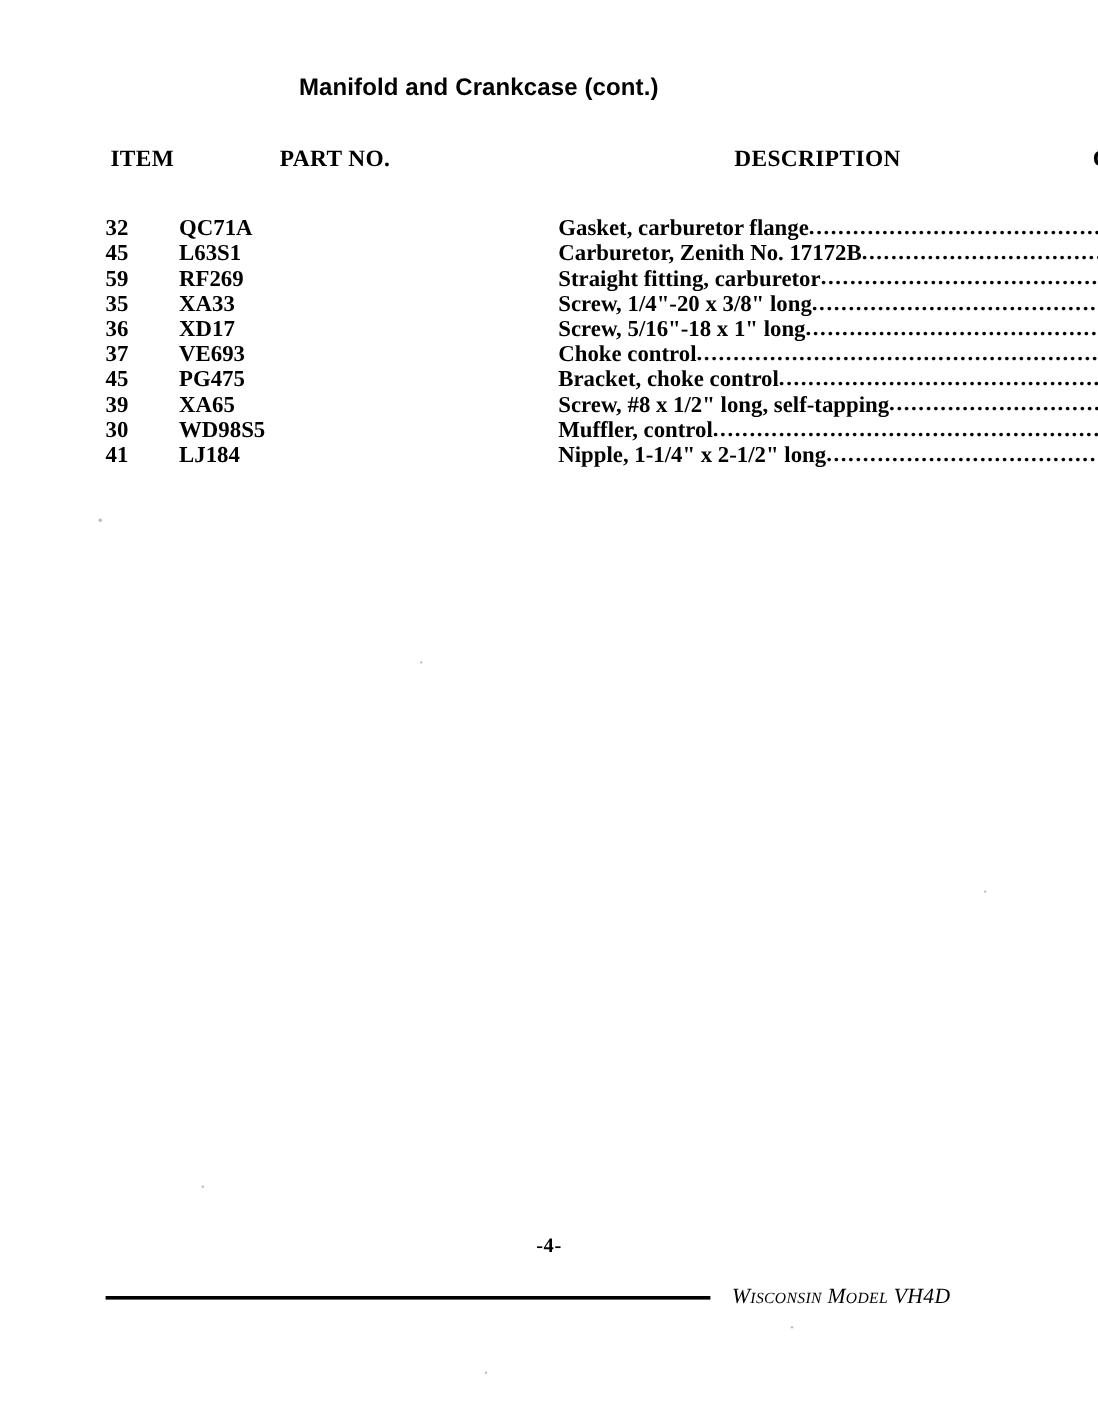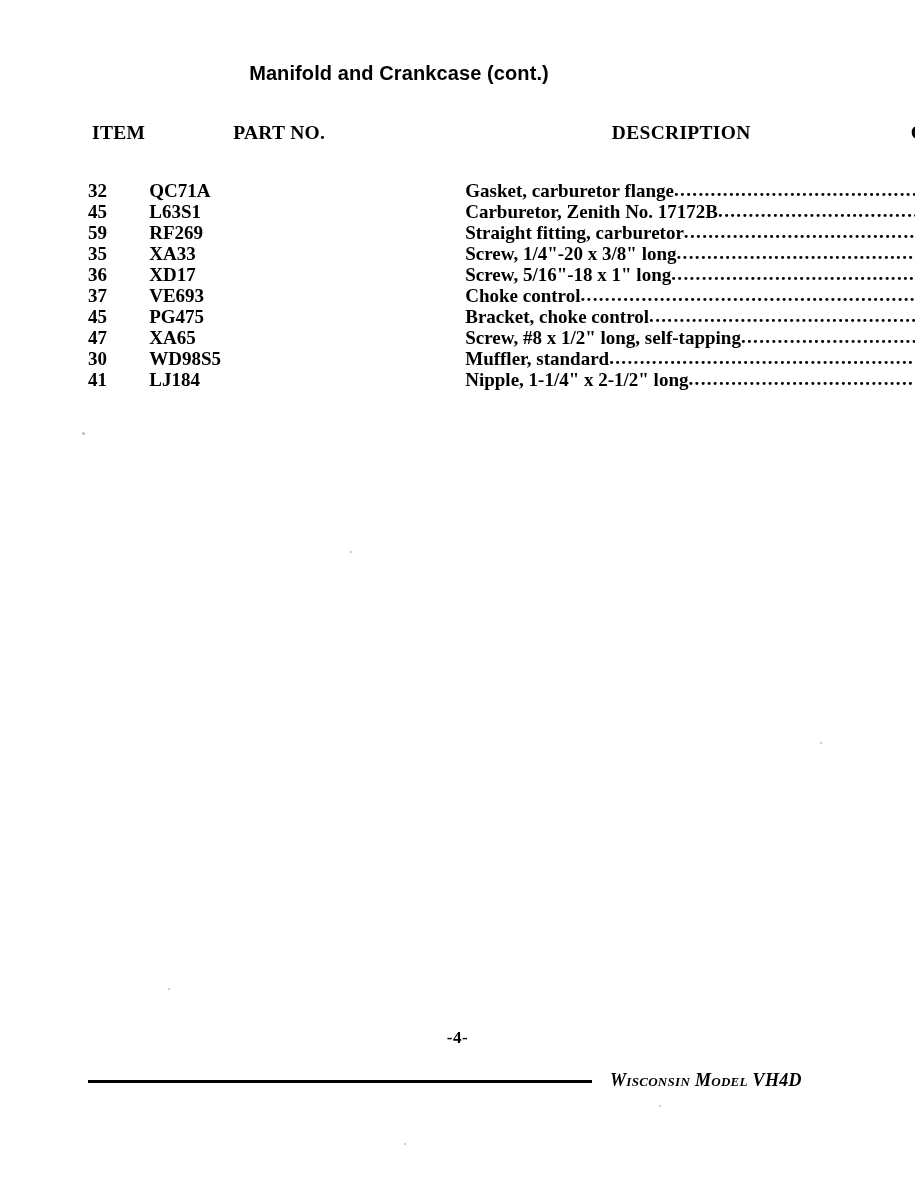--- a/index.html
+++ b/index.html
@@ -126,21 +126,20 @@
   }
   .footer-model {
     position: absolute;
     left: 610px;
     top: 1070px;
     font-size: 18px;
     font-style: italic;
     font-variant: small-caps;
     letter-spacing: 0.3px;
     white-space: nowrap;
-    font-weight: bold;
   }
 
   
   .speckle {
     position: absolute;
     background: #9a9a9a;
     border-radius: 50%;
     opacity: 0.65;
   }
 </style>
@@ -228,35 +227,35 @@
           <td class="col-item cell-item">45</td>
           <td class="col-part cell-part">PG475</td>
           <td class="col-desc desc-cell" colspan="2">
             <div class="desc-line">
               <span class="desc-text">Bracket, choke control</span>
               <span class="leader"></span>
             </div>
           </td>
         </tr>
         <tr class="item-row">
-          <td class="col-item cell-item">47</td>
+          <td class="col-item cell-item">39</td>
           <td class="col-part cell-part">XA65</td>
           <td class="col-desc desc-cell" colspan="2">
             <div class="desc-line">
               <span class="desc-text">Screw, #8 x 1/2" long, self-tapping</span>
               <span class="leader"></span>
             </div>
           </td>
         </tr>
         <tr class="item-row">
           <td class="col-item cell-item">30</td>
           <td class="col-part cell-part">WD98S5</td>
           <td class="col-desc desc-cell" colspan="2">
             <div class="desc-line">
-              <span class="desc-text">Muffler, standard</span>
+              <span class="desc-text">Muffler, control</span>
               <span class="leader"></span>
             </div>
           </td>
         </tr>
         <tr class="item-row">
           <td class="col-item cell-item">41</td>
           <td class="col-part cell-part">LJ184</td>
           <td class="col-desc desc-cell" colspan="2">
             <div class="desc-line">
               <span class="desc-text">Nipple, 1-1/4" x 2-1/2" long</span>

